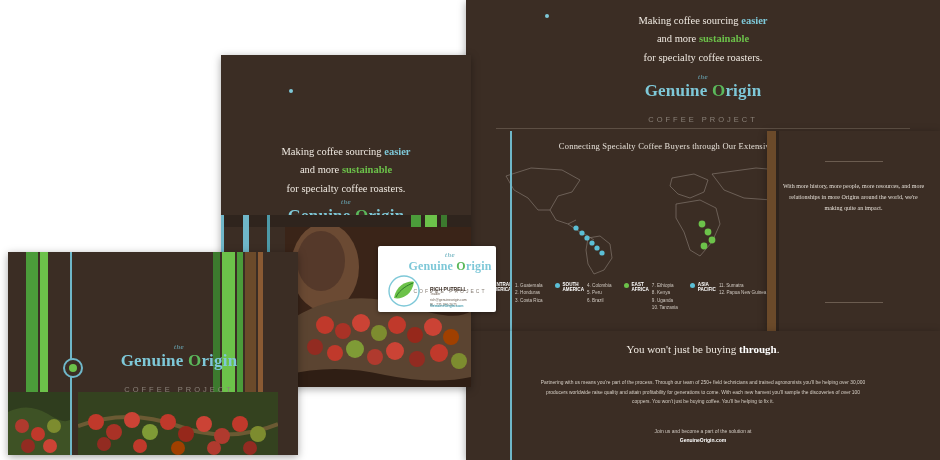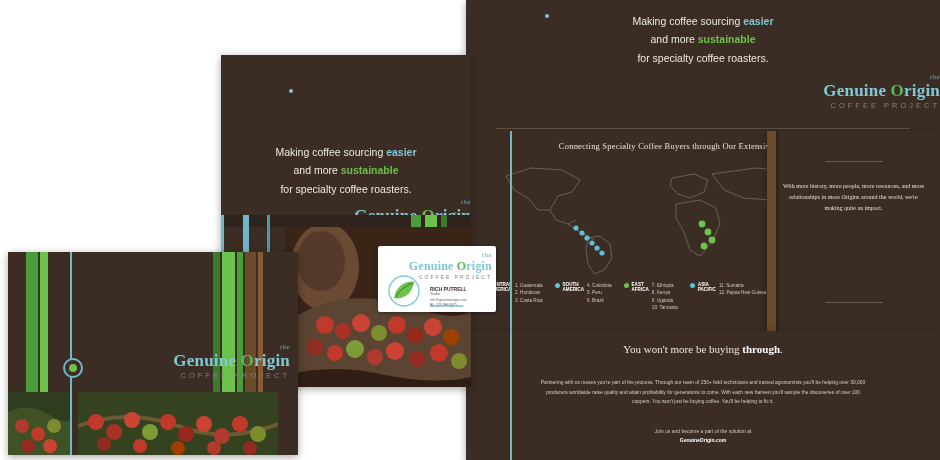--- a/index.html
+++ b/index.html
@@ -2,30 +2,30 @@
 <html><head>
 <meta charset="utf-8">
 <style>
   html,body{margin:0;padding:0;background:#ffffff;}
   body{width:940px;height:460px;position:relative;overflow:hidden;
        font-family:"Liberation Sans", sans-serif;color:#fff;}
   .panel{position:absolute;background:#3b2d24;overflow:hidden;}
   .shadow{box-shadow:0 2px 8px rgba(0,0,0,.35);}
 
   
-  .lockup{text-align:right;line-height:1;}
+  .lockup{text-align:center;line-height:1;}
   .lockup .the{font-size:7px;color:#6fb7c9;letter-spacing:.5px;margin-bottom:1px;
       font-family:"Liberation Serif", serif;font-style:italic;}
   .lockup .name{font-size:17px;font-weight:bold;color:#7ec8d8;letter-spacing:.2px;
       font-family:"Liberation Serif", serif;}
   .lockup .name .o{color:#5bb85b;}
-  .lockup .sub{font-size:7.5px;color:#8a8178;letter-spacing:3px;margin-top:3px;}
+  .lockup .sub{font-size:7.5px;color:#8a8178;letter-spacing:3px;margin-top:17px;}
   .lockup .url{font-size:6px;color:#d8d2ca;letter-spacing:.3px;margin-top:7px;font-weight:bold;}
 
-  .headline{font-family:Liberation Sans, sans-serif;text-align:center;
+  .headline{font-family:Liberation Serif, serif;text-align:center;
      font-size:10.5px;line-height:1.75;color:#efe9e1;}
   .headline b{color:#7ec8d8;}
   .headline .g{color:#6cc24a;font-weight:bold;}
 
   .dot{width:4px;height:4px;border-radius:50%;background:#7ec8d8;}
 
   
   .stripe{position:absolute;top:0;bottom:0;}
 
   
@@ -199,21 +199,21 @@
   <div class="stripe" style="left:0;width:9px;background:#6b4a2a;"></div>
   <div class="stripe" style="left:9px;width:3px;background:#2f241d;"></div>
   <div class="rule"></div>
   <div class="txt">With more history, more people, more resources, and more relationships in more Origins around the world, we're making quite an impact.</div>
   <div class="rule2"></div>
 </div>
 
 <div class="panel shadow" id="p3">
   <div class="stripe" style="left:44px;width:2px;background:#6fb7c9;"></div>
   <div class="title">
-    <span>You won't more be buying </span><b>through</b><span>.</span>
+    <span>You won't just be buying </span><b>through</b><span>.</span>
   </div>
   <div class="body">Partnering with us means you're part of the process. Through our team of 250+ field technicians and trained agronomists you'll be helping over 30,000 producers worldwide raise quality and attain profitability for generations to come. With each new harvest you'll sample the discoveries of over 100 coppers. You won't just be buying coffee. You'll be helping to fix it.</div>
   <div class="cta">
     <span>Join us and become a part of the solution at</span><br>
     <b>GenuineOrigin.com</b>
   </div>
 </div>
 
 <div class="panel shadow" id="p4">
   <div class="dot"></div>

